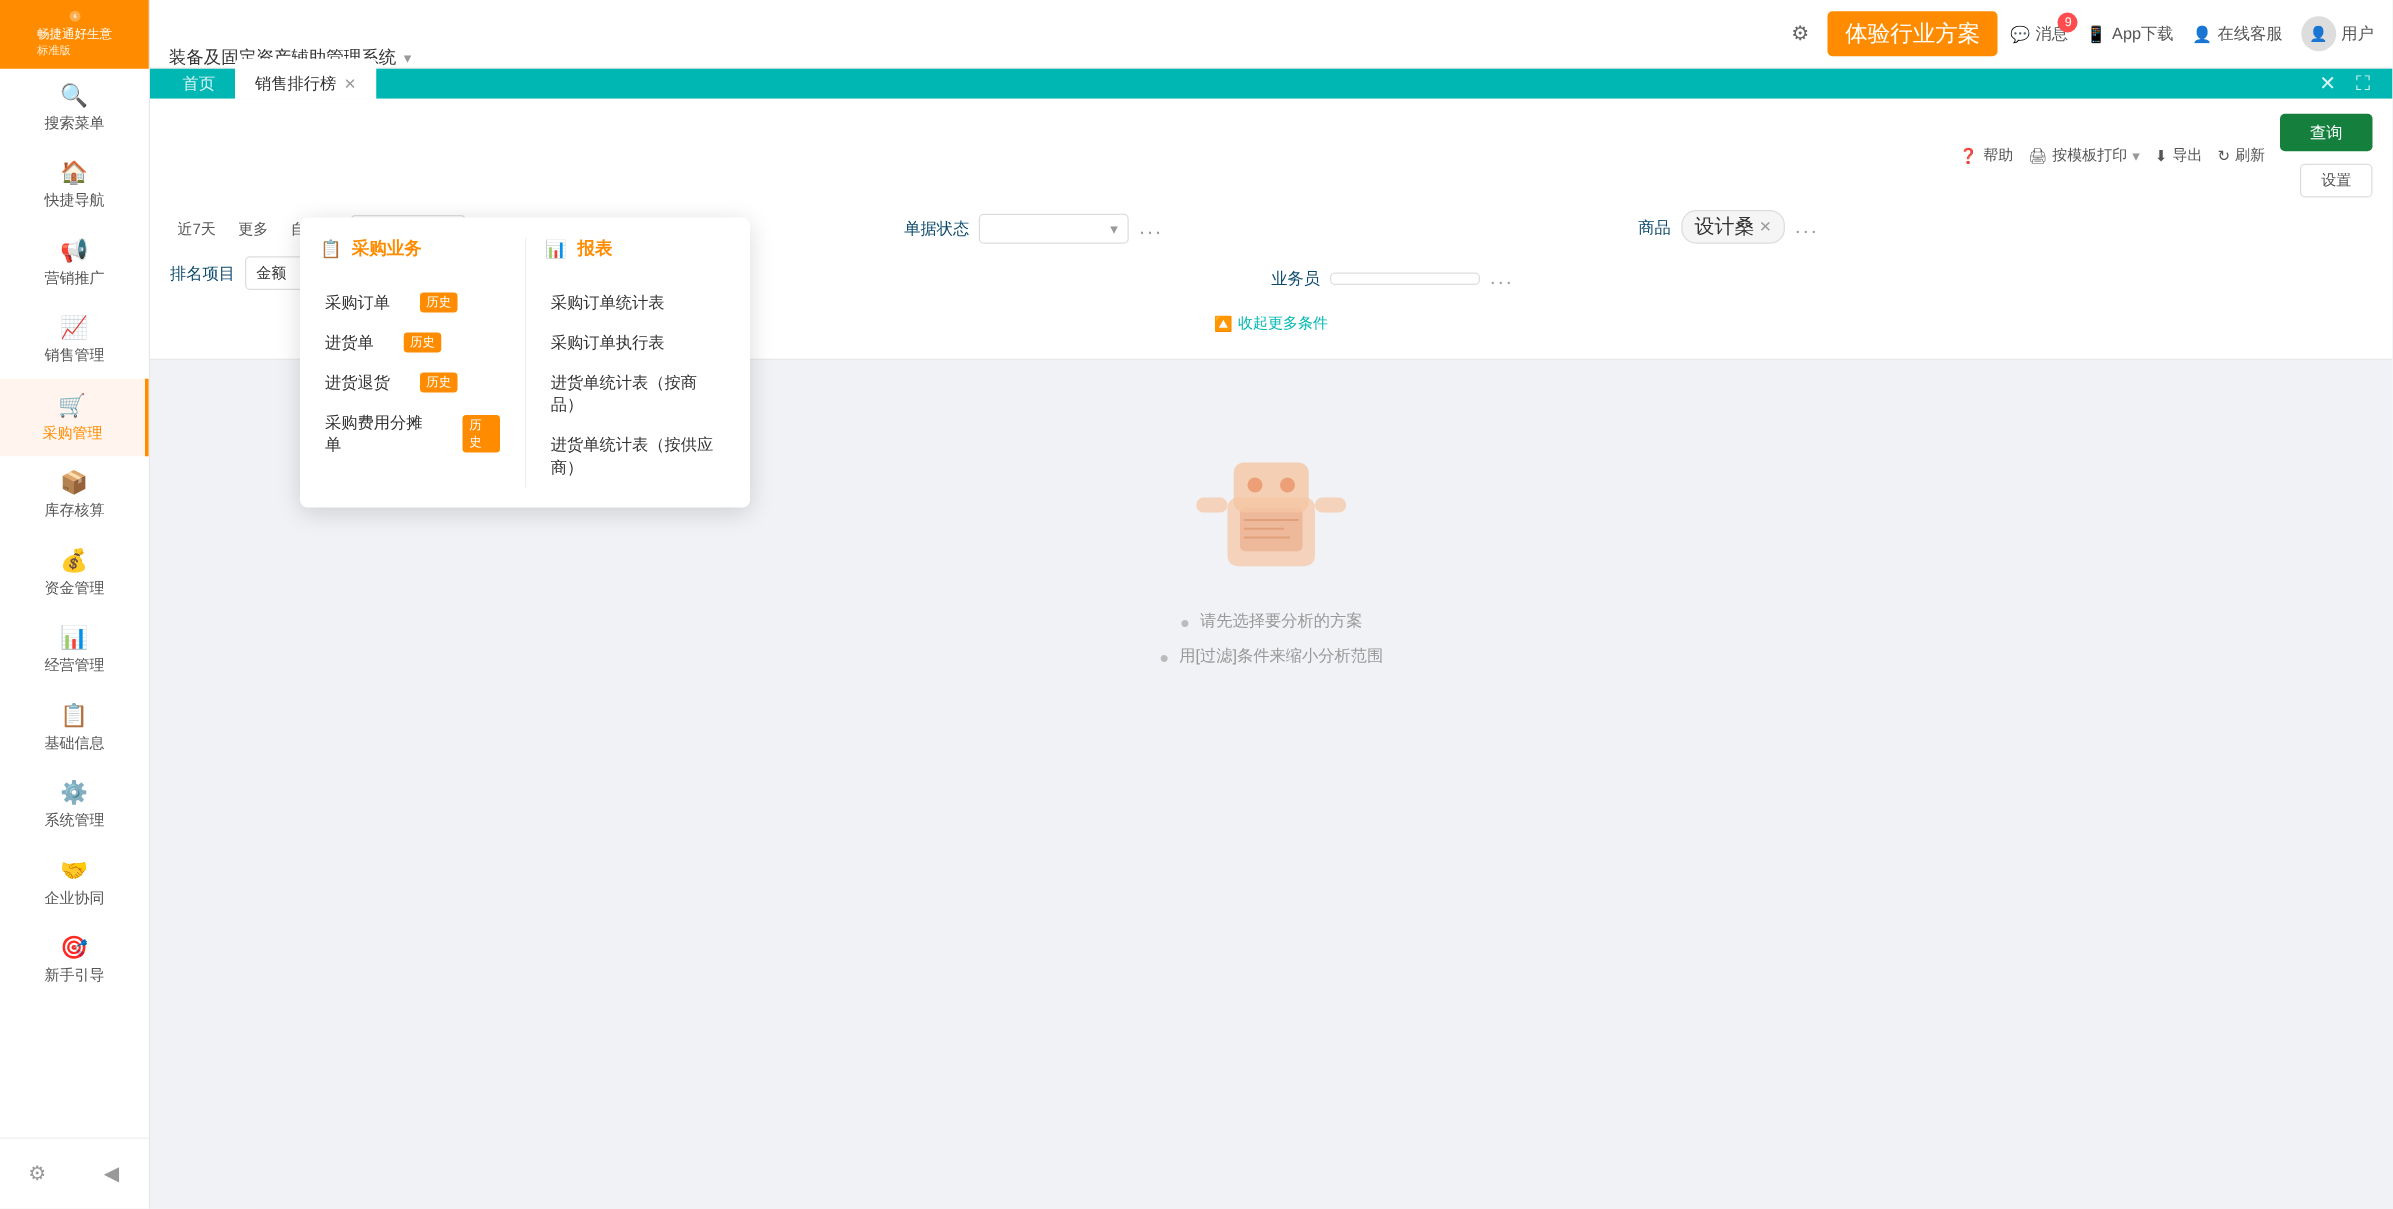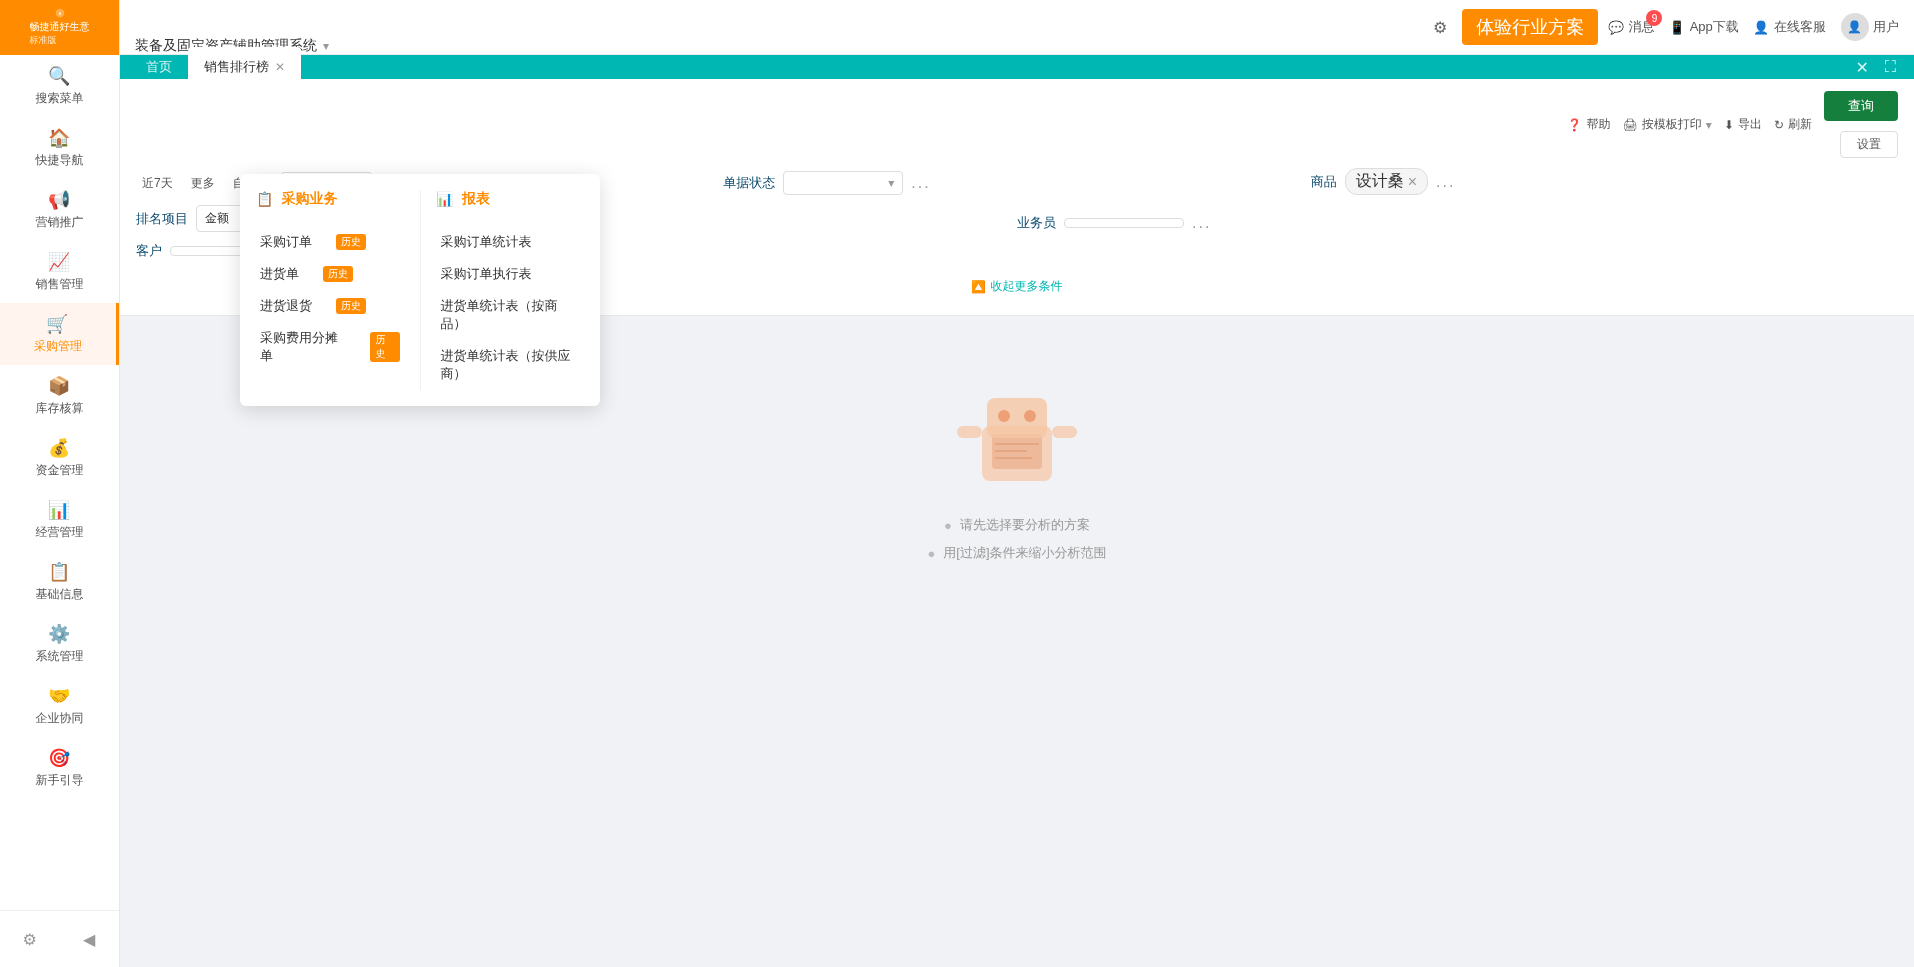--- a/index.html
+++ b/index.html
@@ -551,27 +551,20 @@
           <span class="dots">...</span>
         </div>
 
         <div class="filter-group">
           <span class="filter-label">业务员</span>
           <div class="filter-select" style="min-width:120px;"></div>
           <span class="dots">...</span>
         </div>
       </div>
 
-      <div class="filter-row">
-        <div class="filter-group">
-          <span class="filter-label">客户</span>
-          <div class="filter-select" style="min-width:120px;"></div>
-          <span class="dots">...</span>
-        </div>
-      </div>
 
       <div class="collapse-bar">
         <span>🔼</span>
         <span>收起更多条件</span>
       </div>
     </div>
 
     <div class="empty-state">
 
       <div style="position:relative;width:140px;height:120px;margin-bottom:10px;">

